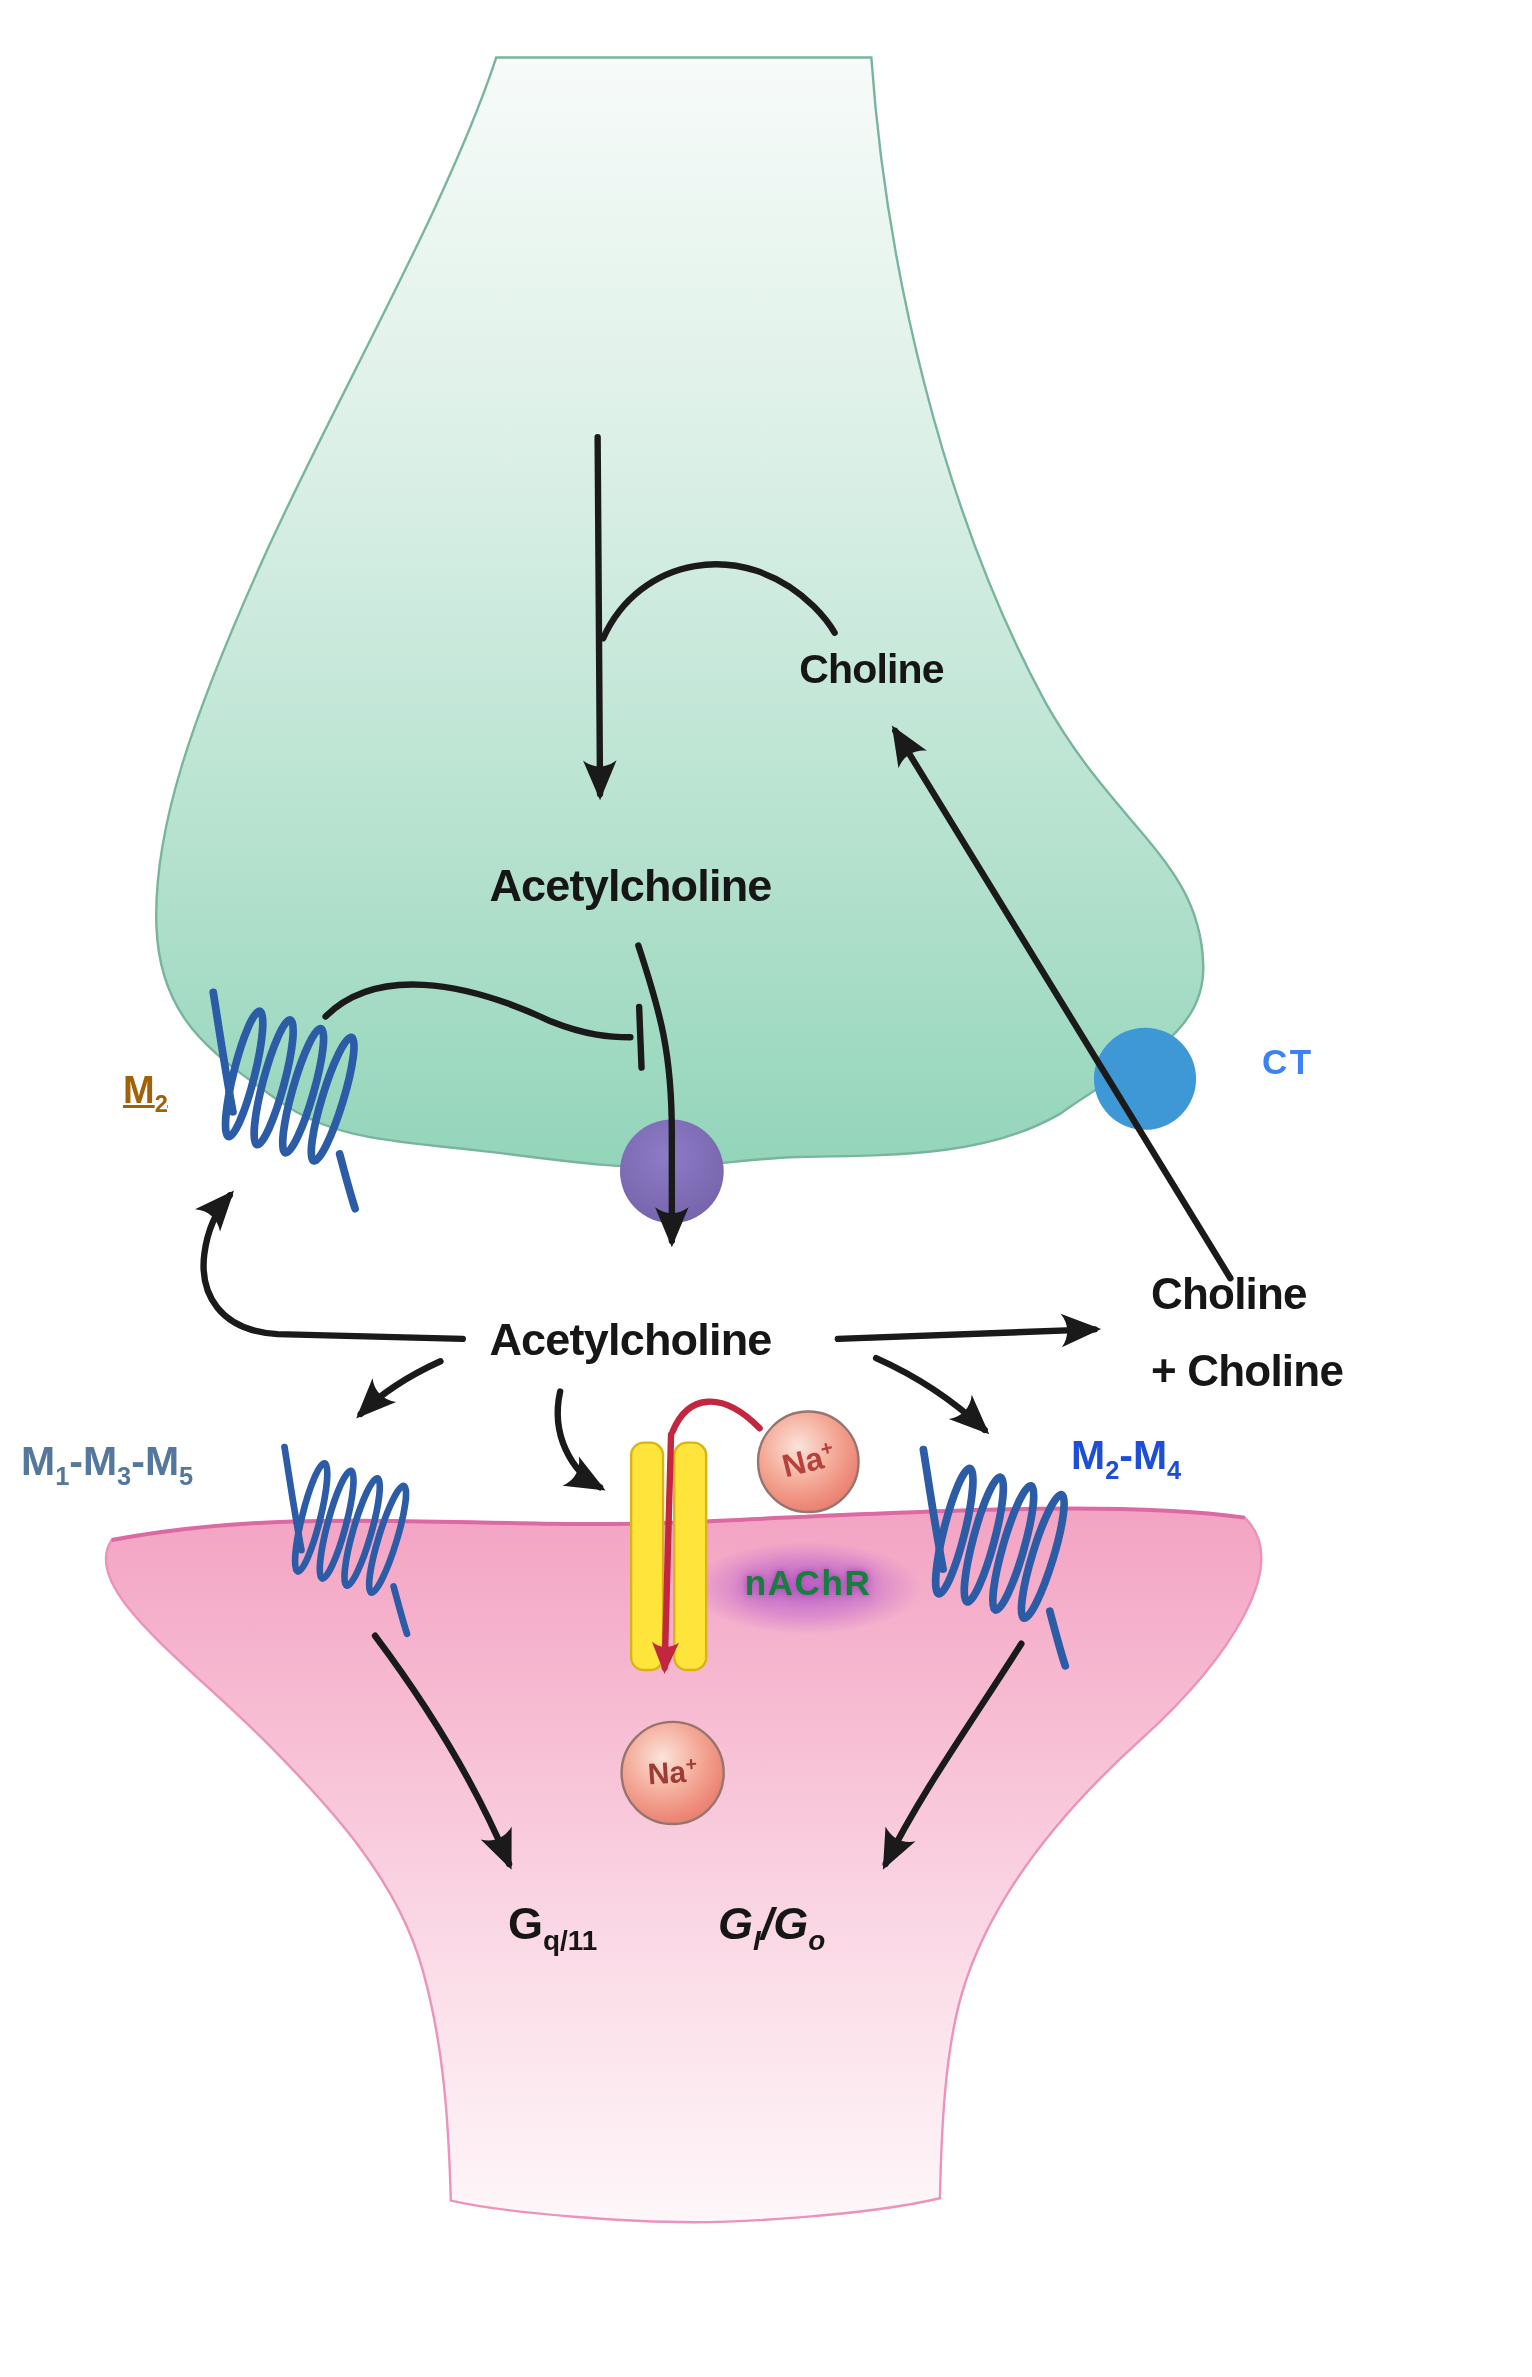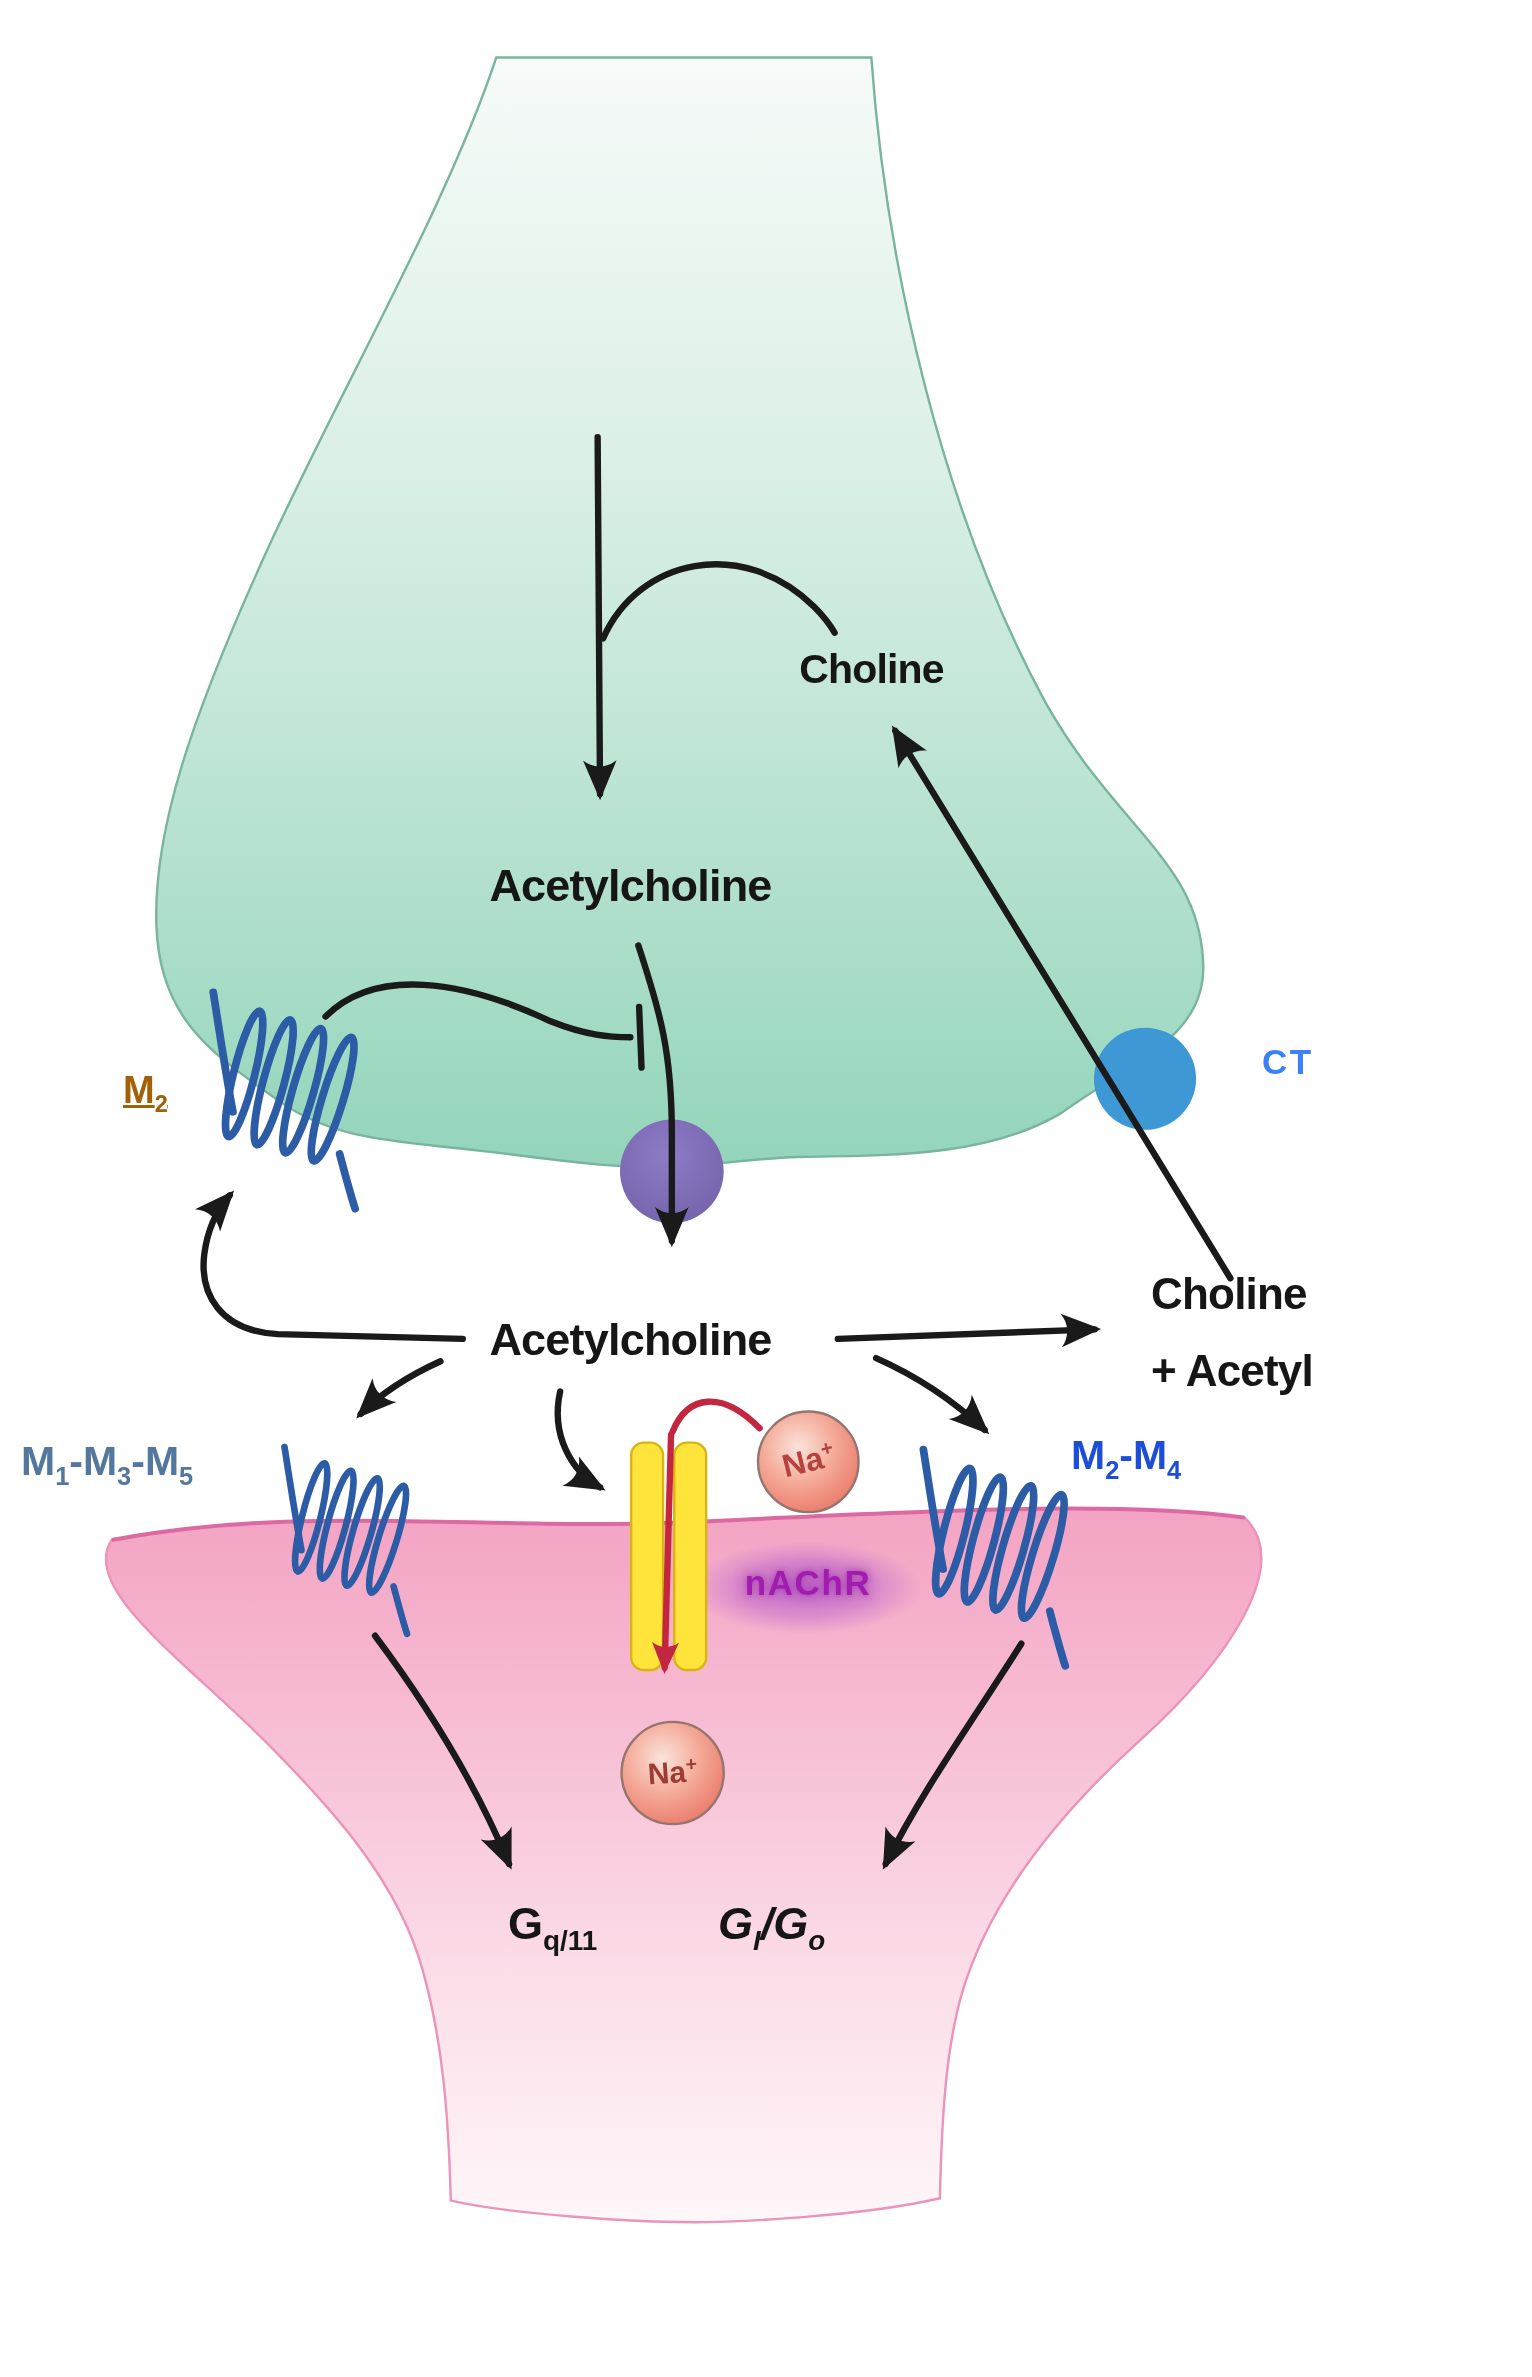--- a/index.html
+++ b/index.html
@@ -12,21 +12,21 @@
   .sup{font-size:0.65em;vertical-align:0.55em;}
   #acetyl-coa{left:459px;top:350px;width:287px;font-size:45px;letter-spacing:-1.6px;}
   #choline-top{left:768px;top:646px;width:207px;font-size:41px;letter-spacing:-0.8px;}
   #ach-pre{left:447px;top:860px;width:367px;font-size:45px;letter-spacing:-0.8px;}
   #m2-label{left:123px;top:1069px;font-size:38px;color:#a16207;text-decoration:underline;}
   #ct-label{left:1262px;top:1042px;font-size:35px;color:#3b82f6;letter-spacing:2.4px;font-weight:bold;}
   #ach-cleft{left:447px;top:1314px;width:367px;font-size:45px;letter-spacing:-0.8px;}
   #choline-acetate{left:1151px;top:1255px;font-size:44px;line-height:77px;letter-spacing:-0.8px;}
   #m135-label{left:21px;top:1438px;font-size:41px;color:#54779e;text-align:center;}
   #m24-label{left:1071px;top:1432px;font-size:41px;color:#1d4ed8;}
-  #nachr-label{left:718px;top:1563px;width:180px;font-size:35px;color:#a21caf;letter-spacing:1.6px;
+  #nachr-label{left:718px;top:1563px;width:180px;font-size:35px;color:#15803d;letter-spacing:1.6px;
     text-shadow:0 0 12.8px rgba(160,60,175,0.85),0 0 4.8px rgba(160,60,175,0.6);}
   #na-upper{left:758px;top:1441px;width:101px;font-size:32px;color:#b5423c;transform:rotate(-14deg);}
   #na-lower{left:622px;top:1754px;width:101px;font-size:30px;color:#9c3c34;transform:rotate(-4deg);}
   #gq11-label{left:508px;top:1898px;font-size:45px;}
   #gigo-label{left:718px;top:1898px;font-size:45px;font-style:italic;}
   #caption{left:21px;top:2284px;font-size:46px;font-style:italic;font-weight:700;
     color:#16162f;letter-spacing:-0.8px;}
 </style>
 </head>
 <body>
@@ -147,21 +147,21 @@
 <div class="lbl center" id="ach-pre">Acetylcholine</div>
 
 <div class="lbl" id="m2-label"><span>M</span><span class="sub">2</span></div>
 
 <div class="lbl" id="ct-label">CT</div>
 
 <div class="lbl center" id="ach-cleft">Acetylcholine</div>
 
 <div class="lbl" id="choline-acetate">
   <div>Choline</div>
-  <div>+ Acetyl</div>
+  <div>+ Choline</div>
 </div>
 
 <div class="lbl" id="m135-label"><span>M</span><span class="sub">1</span><span>-M</span><span class="sub">3</span><span>-M</span><span class="sub">5</span></div>
 
 <div class="lbl" id="m24-label"><span>M</span><span class="sub">2</span><span>-M</span><span class="sub">4</span></div>
 
 <div class="lbl center" id="nachr-label">nAChR</div>
 
 <div class="lbl center" id="na-upper"><span>Na</span><span class="sup">+</span></div>
 

